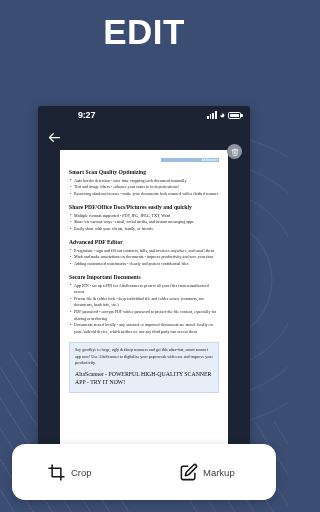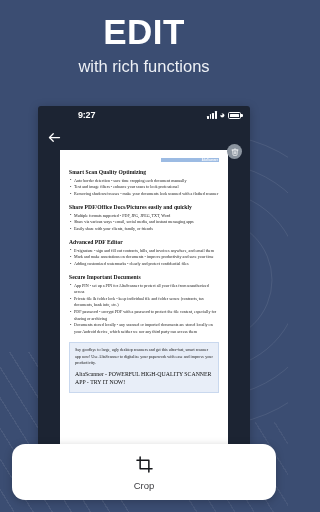--- a/index.html
+++ b/index.html
@@ -95,42 +95,41 @@
   .trash-btn { position: absolute; right: 8px; top: -6px; width: 15px; height: 15px; border-radius: 50%;
     background: #8b949f; display: flex; align-items: center; justify-content: center; z-index: 6; }
   .trash-btn svg { width: 8px; height: 8px; color: #fff; }
 
   
   .toolbar {
     position: absolute; left: 12px; right: 12px; bottom: 12px; height: 56px;
     background: #ffffff; border-radius: 13px; display: flex; align-items: center;
     justify-content: space-around; z-index: 9; box-shadow: 0 2px 9px rgba(0,0,0,0.22);
   }
-  .tool { display: flex; flex-direction: column; align-items: center; gap: 5px; width: 62px; }
+  .tool { display: flex; flex-direction: row; align-items: center; gap: 5px; width: 62px; }
   .tool .glyph { height: 21px; display: flex; align-items: center; justify-content: center; color: #15161a; }
   .tool .lbl { font-size: 9.5px; color: #3c3c40; }
 </style>
 </head>
 <body>
 
 <div class="bg-deco">
   <div class="rings">
     <div class="ring r1"></div>
       <div class="ring r2"></div>
       <div class="ring r3"></div>
     <div class="ring r4"></div>
       <div class="ring r5"></div>
   </div>
   <div class="diagonals"></div>
   <div class="diagonals2"></div>
 </div>
 
 <div class="headline-wrap">
   <div class="headline">EDIT</div>
-  <div class="subhead">with rich functions</div>
 </div>
 
 <div class="phone">
 
   <div class="statusbar">
     <div class="clock">9:27</div>
     <div class="status-icons">
       <span class="ico-signal">
           <i></i>
           <i></i>
@@ -229,15 +228,24 @@
     <span class="glyph">
       <svg width="19" height="19" viewBox="0 0 24 24" fill="none" stroke="currentColor" stroke-width="1.9" stroke-linecap="round" stroke-linejoin="round">
         <path d="M6.5 2.5v15h15"></path>
           <path d="M2.5 6.5h15v15"></path>
       </svg>
     </span>
     <span class="lbl">Crop</span>
   </div>
 
 
+  <div class="tool">
+    <span class="glyph">
+      <svg width="19" height="19" viewBox="0 0 24 24" fill="none" stroke="currentColor" stroke-width="1.9" stroke-linecap="round" stroke-linejoin="round">
+        <path d="M20 13v6a2 2 0 0 1-2 2H5a2 2 0 0 1-2-2V6a2 2 0 0 1 2-2h6"></path>
+        <path d="M18.5 2.5a2.1 2.1 0 0 1 3 3L12 15l-4 1 1-4 9.5-9.5z"></path>
+      </svg>
+    </span>
+    <span class="lbl">Markup</span>
+  </div>
 
 
 </div>
 
 </body></html>

